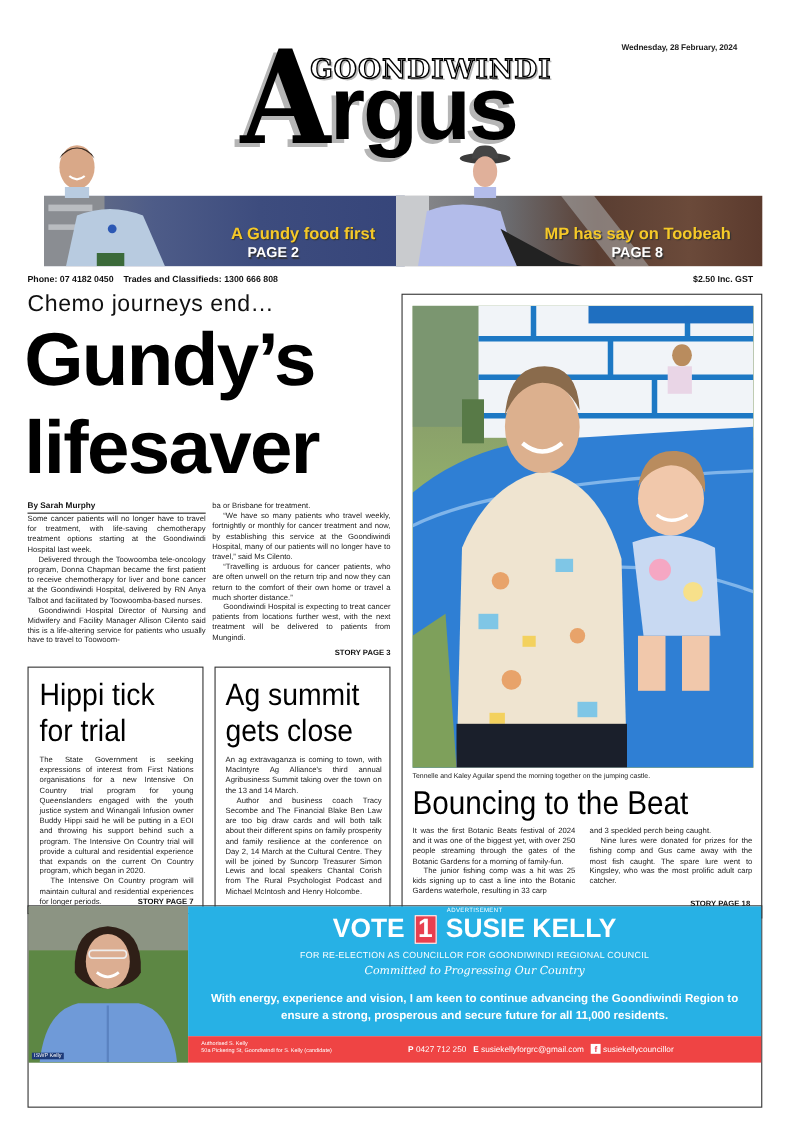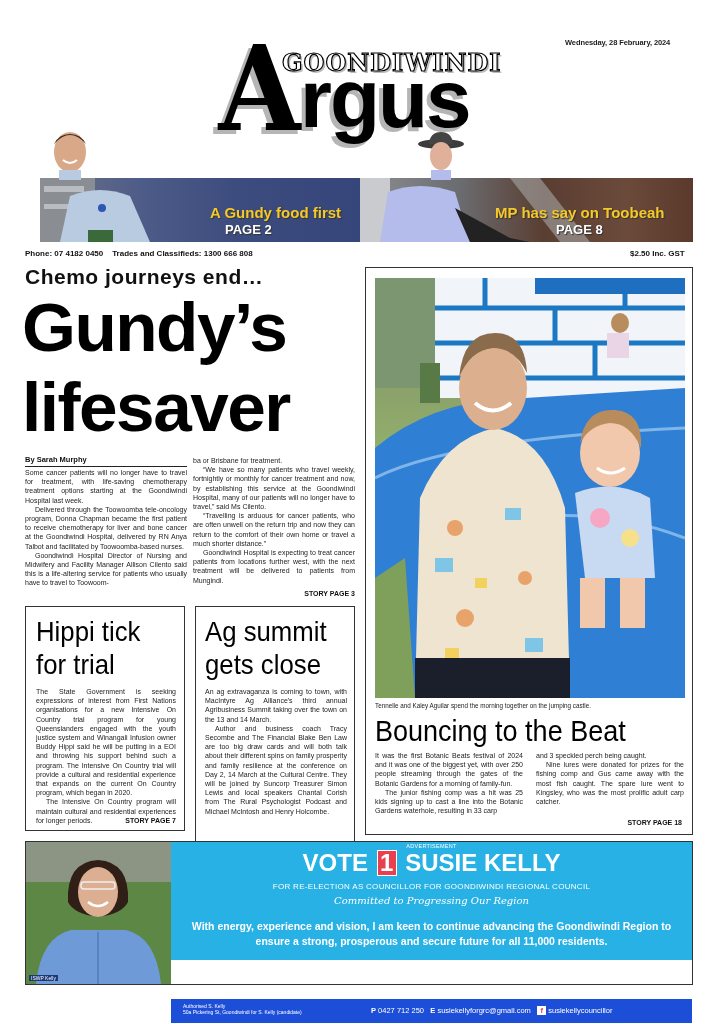--- a/index.html
+++ b/index.html
@@ -32,45 +32,45 @@
   .teaser-right { left: 360px; width: 333px; background: linear-gradient(90deg,#8e8f93 0%, #6b6c70 30%, #5a3e32 55%, #6b4a3a 80%, #5b3a2d 100%); }
   .teaser-head { font-weight: bold; color: #f6c928; font-size: 15px; position: absolute; text-shadow: 1px 1px 1px #333; white-space: nowrap; }
   .teaser-page { font-weight: bold; color: #fff; font-size: 13px; position: absolute; text-shadow: 1px 1px 1px #333; }
 
   .person { position: absolute; }
 
   .contact { left: 25px; top: 249px; font-size: 8px; font-weight: bold; color: #111; }
   .price { left: 630px; top: 249px; font-size: 8px; font-weight: bold; color: #111; }
 
   
-  .kicker { left: 25px; top: 265px; font-size: 21px; letter-spacing: 0.5px; color: #111; font-weight: bold; }
+  .kicker { left: 25px; top: 265px; font-size: 21px; letter-spacing: 0.5px; color: #111; }
   .lead-head { left: 22px; font-family: "Liberation Sans", sans-serif; font-weight: 900; font-size: 68px; line-height: 70px; color: #000; letter-spacing: -1.5px; transform: scaleX(1.02); transform-origin: left; }
   .byline { left: 25px; top: 455px; width: 162px; font-size: 7.5px; font-weight: bold; border-bottom: 1px solid #222; padding-bottom: 2px; }
   .col { font-size: 7px; line-height: 9.2px; text-align: justify; color: #222; }
   .col p { text-indent: 0; }
   .col p.ind { text-indent: 10px; }
   .story-page { font-size: 7px; font-weight: bold; text-align: right; color: #111; }
 
   
   .box { border: 1px solid #333; background: #fff; }
   .box-head { font-family: "Liberation Sans", sans-serif; font-size: 28px; line-height: 33px; color: #000; transform: scaleX(0.92); transform-origin: left; }
 
   
   .photo-box { left: 365px; top: 267px; width: 328px; height: 568px; }
   .photo { position: absolute; left: 9px; top: 10px; width: 310px; height: 420px; overflow: hidden;
     background: linear-gradient(180deg, #6f8a5a 0%, #8aa06a 25%, #93b36c 45%, #7ea05b 100%); }
   .caption { position: absolute; left: 9px; top: 434px; font-size: 6.3px; color: #222; }
   .bounce-head { position: absolute; left: 9px; top: 446px; font-size: 30px; line-height: 34px; color: #000; transform: scaleX(0.9); transform-origin: left; }
 
   
-  .ad { left: 25px; top: 841px; width: 668px; height: 144px; border: 1px solid #333; }
+  .ad { left: 25px; top: 823px; width: 668px; height: 184px; border: 1px solid #333; }
   .ad-photo { position: absolute; left: 0; top: 0; width: 145px; height: 142px; overflow: hidden;
     background: linear-gradient(180deg, #7d8c72 0%, #8b9a7c 25%, #6c8a4d 45%, #527a3a 100%); }
   .ad-blue { position: absolute; left: 145px; top: 0; width: 521px; height: 118px; background: #27b1e5; }
-  .ad-red { position: absolute; left: 145px; top: 118px; width: 521px; height: 24px; background: #1d4ed8; margin-top: 39px; }
+  .ad-red { position: absolute; left: 145px; top: 118px; width: 521px; height: 24px; background: #ef4444; }
   .ad-center { position: absolute; left: 0; width: 100%; text-align: center; color: #fff; }
 </style>
 </head>
 <body>
 
 <div class="abs date">Wednesday, 28 February, 2024</div>
 <div class="abs mast-A">A</div>
 <div class="abs mast-rgus">rgus</div>
 <div class="abs mast-small">GOONDIWINDI</div>
 
@@ -233,21 +233,21 @@
     <div style="position:absolute; left:3px; bottom:3px; font-size:5px; color:#fff; background:#1d3a78; padding:0 2px;">ISWP Kelly</div>
   </div>
   <div class="ad-blue">
     <div class="ad-center" style="top:1px; font-size:5.5px; letter-spacing:0.3px;">ADVERTISEMENT</div>
     <div class="ad-center" style="top:8px; font-size:24px; font-weight:bold; line-height:26px;">
       <span>VOTE</span>
       <span style="display:inline-block; background:#e8404f; color:#fff; width:20px; line-height:24px; margin:0 2px; border:1px solid #fff;">1</span>
       <span>SUSIE KELLY</span>
     </div>
     <div class="ad-center" style="top:40px; font-size:8px; letter-spacing:0.3px;">FOR RE-ELECTION AS COUNCILLOR FOR GOONDIWINDI REGIONAL COUNCIL</div>
-    <div class="ad-center" style="top:53px; font-size:10px; font-style:italic; font-family:'DejaVu Serif', serif;">Committed to Progressing Our Region</div>
+    <div class="ad-center" style="top:53px; font-size:10px; font-style:italic; font-family:'DejaVu Serif', serif;">Committed to Progressing Our Country</div>
     <div class="ad-center" style="top:77px; left:20px; width:481px; font-size:10.5px; line-height:15px; font-weight:bold;">With energy, experience and vision, I am keen to continue advancing the Goondiwindi Region to ensure a strong, prosperous and secure future for all 11,000 residents.</div>
   </div>
   <div class="ad-red">
     <div style="position:absolute; left:12px; top:4px; font-size:5px; line-height:6px; color:#fff;">
       <div>Authorised S. Kelly</div>
       <div>50a Pickering St, Goondiwindi for S. Kelly (candidate)</div>
     </div>
     <div style="position:absolute; left:200px; top:7px; font-size:7.5px; color:#fff; white-space:nowrap;">
       <b>P</b>
       <span>0427 712 250</span>

